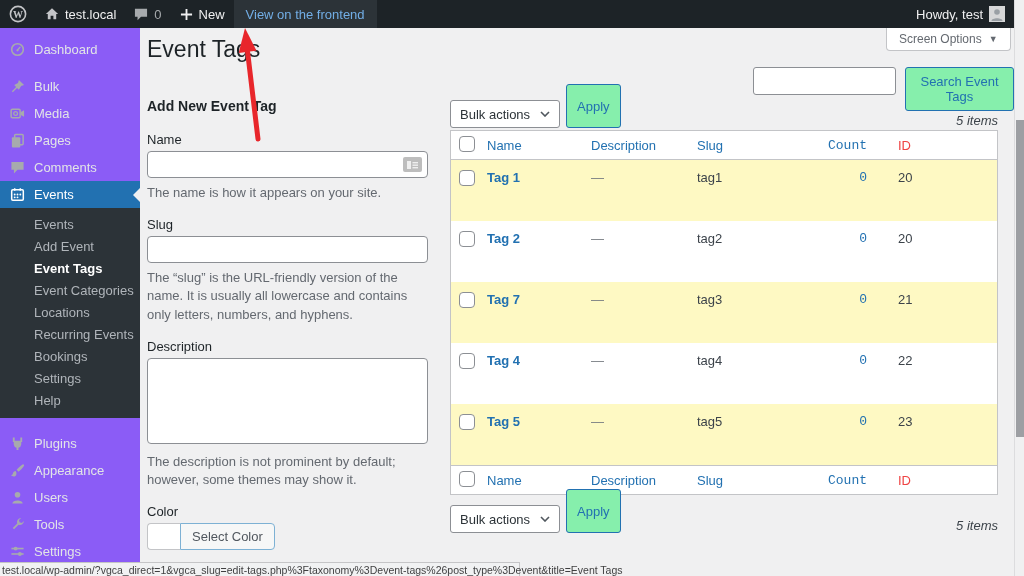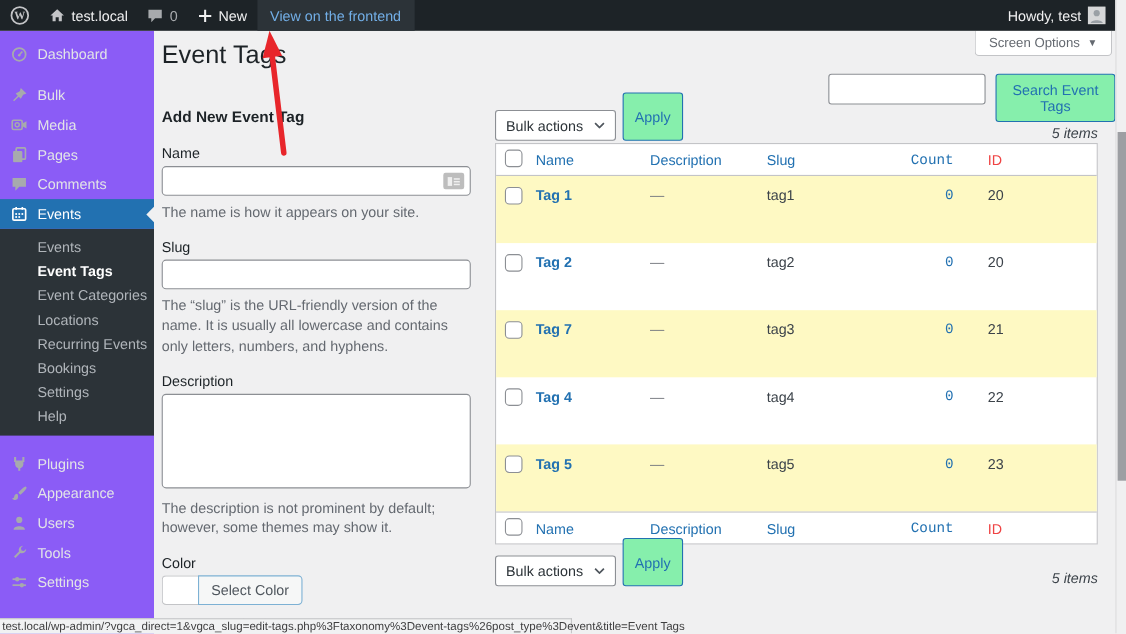--- a/index.html
+++ b/index.html
@@ -253,20 +253,21 @@
           <circle cx="5" cy="8" r="1" stroke="none"></circle>
           <circle cx="8" cy="8" r="1" stroke="none"></circle>
           <circle cx="11" cy="8" r="1" stroke="none"></circle>
           <circle cx="5" cy="11" r="1" stroke="none"></circle>
           <circle cx="8" cy="11" r="1" stroke="none"></circle>
         </svg>
       <span>Events</span>
     </div>
     <div class="submenu">
       <div class="submenu-item">Events</div>
+      <div class="submenu-item">Add Event</div>
       <div class="submenu-item current">Event Tags</div>
       <div class="submenu-item">Event Categories</div>
       <div class="submenu-item">Locations</div>
       <div class="submenu-item">Recurring Events</div>
       <div class="submenu-item">Bookings</div>
       <div class="submenu-item">Settings</div>
       <div class="submenu-item">Help</div>
     </div>
     <div class="menu-sep-lg"></div>
     <div class="menu-item">

